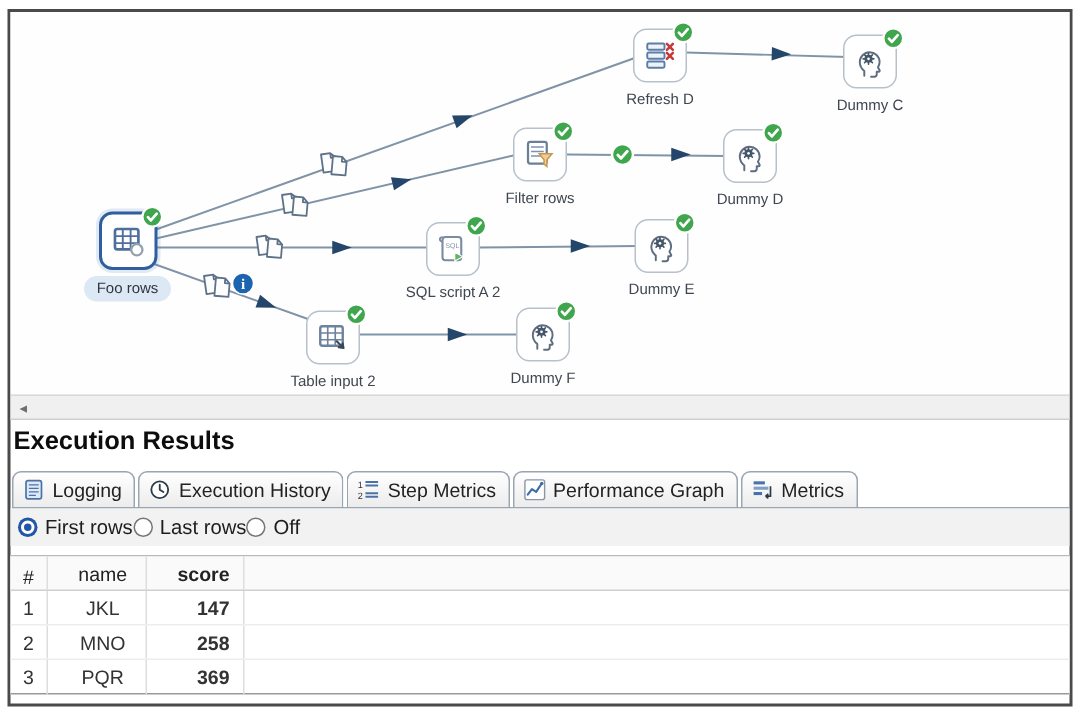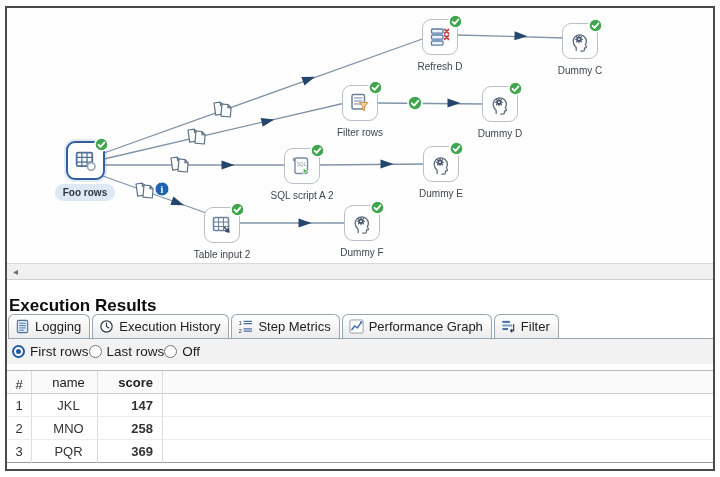--- a/index.html
+++ b/index.html
@@ -8,27 +8,27 @@
   .frame{position:absolute;left:5px;top:6px;right:5px;bottom:6px;border:2px solid #4a4a4a;background:#fff;}
   
   .canvas{position:absolute;left:0;top:0;width:706px;height:255px;background:#fefefe;}
   .hops{position:absolute;left:0;top:0;}
   .node{position:absolute;width:120px;text-align:center;}
   .nbox{width:34px;height:34px;margin:0 auto;border:1.4px solid #b7c0cb;border-radius:9px;
         background:#fff;position:relative;display:flex;align-items:center;justify-content:center;}
   .nbox.sel{width:35px;height:35px;border:2.4px solid #2f5f9d;box-shadow:0 0 0 2px rgba(90,140,200,.18);}
   .nbadge{position:absolute;top:-6px;right:-6px;width:15px;height:15px;}
   .nlabel{display:inline-block;margin-top:4px;font-size:10px;color:#3f4650;line-height:15px;white-space:nowrap;}
-  .nlabel.selpill{background:#dde8f5;border-radius:9px;padding:1px 8px;color:#2f3640;font-weight:bold;}
+  .nlabel.selpill{background:#dde8f5;border-radius:9px;padding:1px 8px;color:#2f3640;}
   
   .hscroll{position:absolute;left:0;top:255px;width:706px;height:17px;background:#f0f0f0;
            border-top:1px solid #d8d8d8;border-bottom:1px solid #cfcfcf;box-sizing:border-box;}
   .hscroll .arr{position:absolute;left:6px;top:2px;font-size:10px;color:#6f6f6f;cursor:default;}
   
-  .res-title{position:absolute;left:2px;top:276px;font-size:17px;font-weight:bold;color:#0d0d0d;margin-top:12px;}
+  .res-title{position:absolute;left:2px;top:276px;font-size:17px;font-weight:bold;color:#0d0d0d;}
   .tabs{position:absolute;left:1px;top:303px;right:0;height:28px;display:flex;align-items:flex-end;
         border-bottom:1px solid #9aa5b2;box-sizing:border-box;}
   .tab{height:24px;box-sizing:border-box;border:1px solid #9aa5b2;border-bottom:none;
        border-radius:6px 6px 0 0;background:linear-gradient(#ffffff,#ececec);
        margin-right:2px;padding:2px 8px 2px 6px;display:flex;gap:5px;align-items:center;
        font-size:13px;color:#222;white-space:nowrap;cursor:default;}
   .tab.active{height:28px;margin-bottom:-1px;background:#fff;z-index:2;border-radius:6px 10px 0 0;}
   .ti{width:15px;height:15px;flex:0 0 auto;}
   
   .rowmode{position:absolute;left:0;top:331px;right:0;height:25px;background:#f2f2f2;
@@ -312,21 +312,21 @@
       <div class="tab">
         <svg class="ti" viewBox="0 0 16 16">
             <use href="#ti-graph"></use>
           </svg>
         <span>Performance Graph</span>
       </div>
       <div class="tab">
         <svg class="ti" viewBox="0 0 16 16">
             <use href="#ti-metrics"></use>
           </svg>
-        <span>Filter</span>
+        <span>Metrics</span>
       </div>
     </div>
 
     <div class="rowmode">
       <span class="ropt">
         <span class="radio sel"></span>
         <span>First rows</span>
       </span>
       <span class="ropt">
         <span class="radio"></span>

